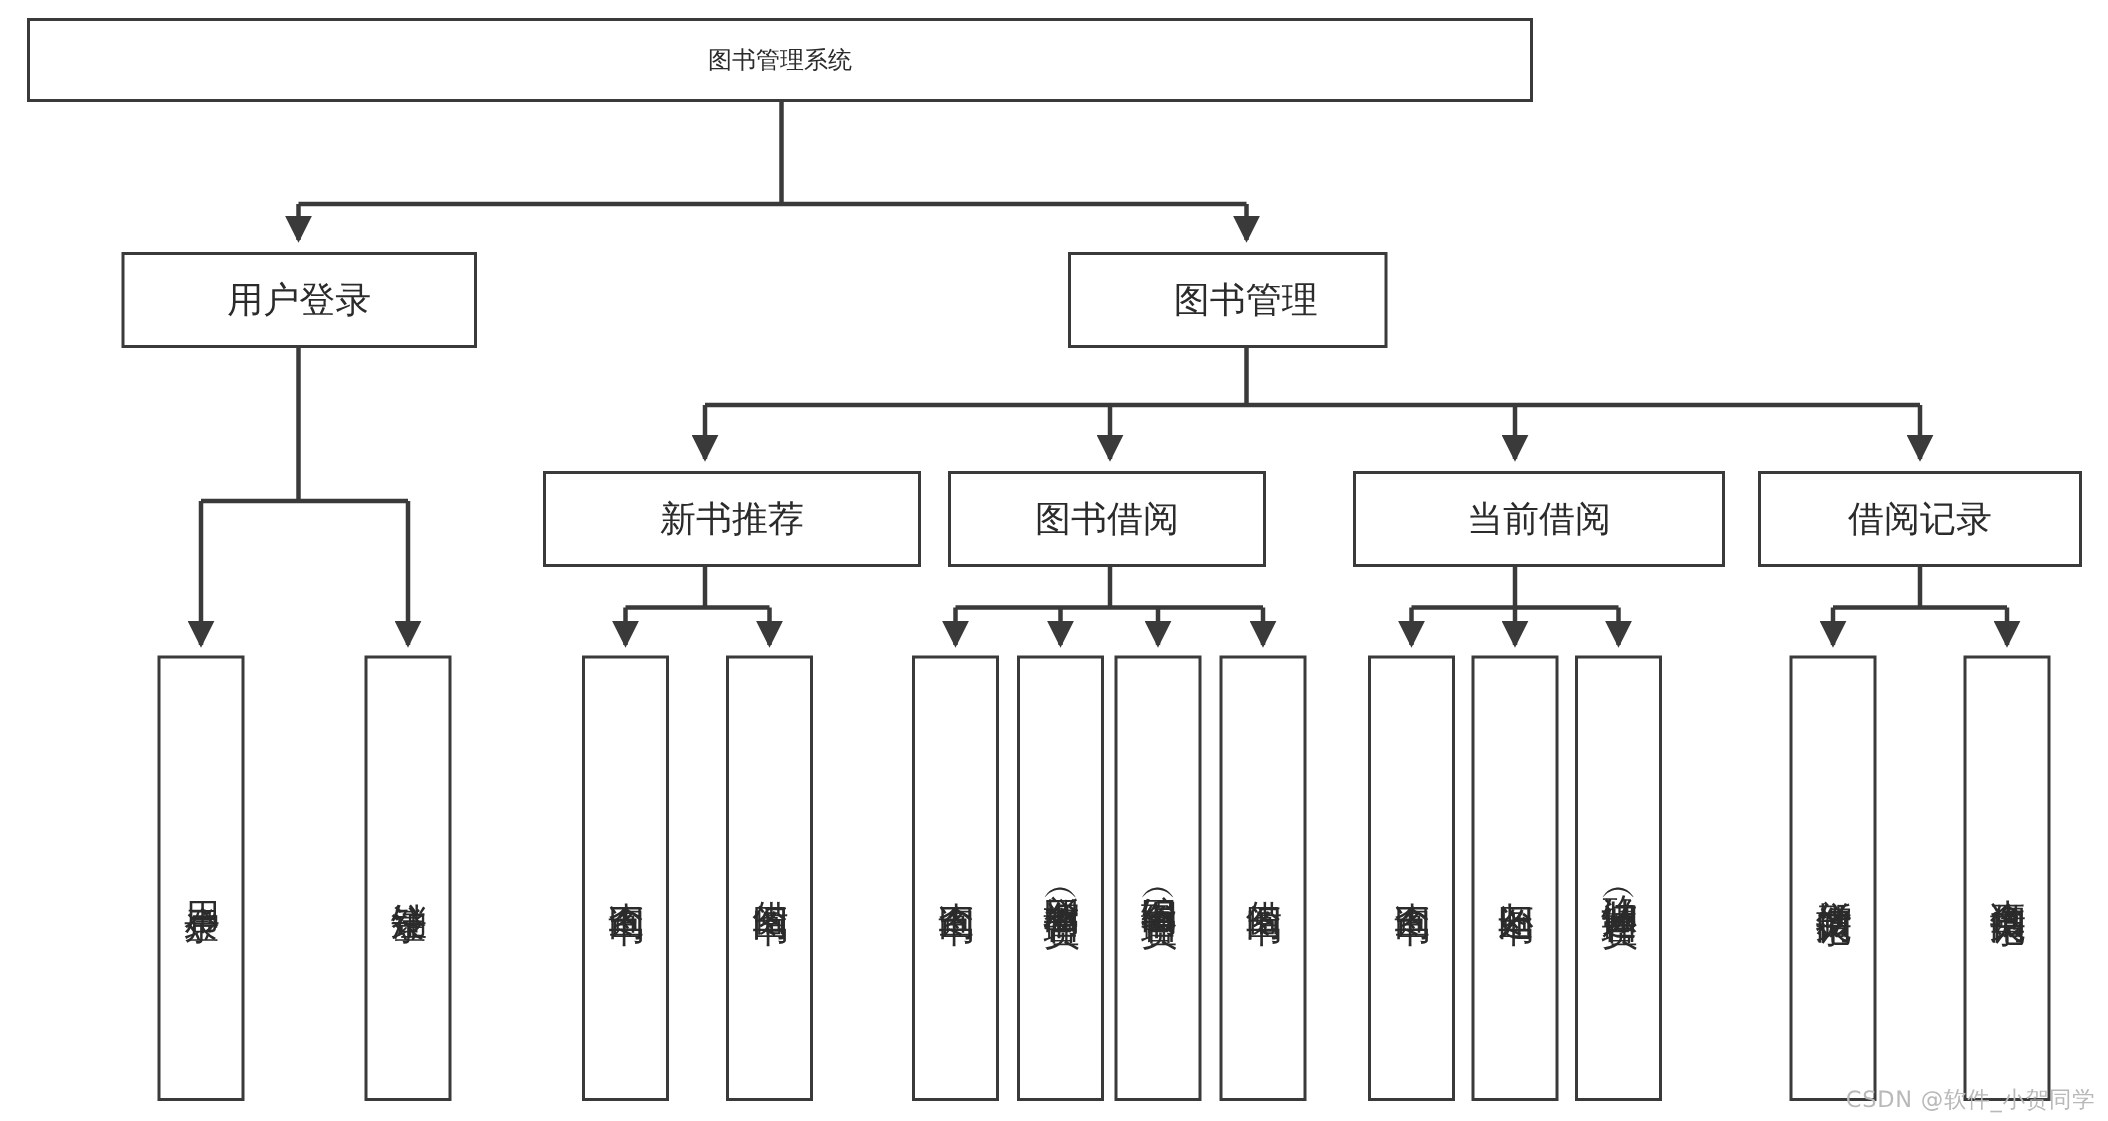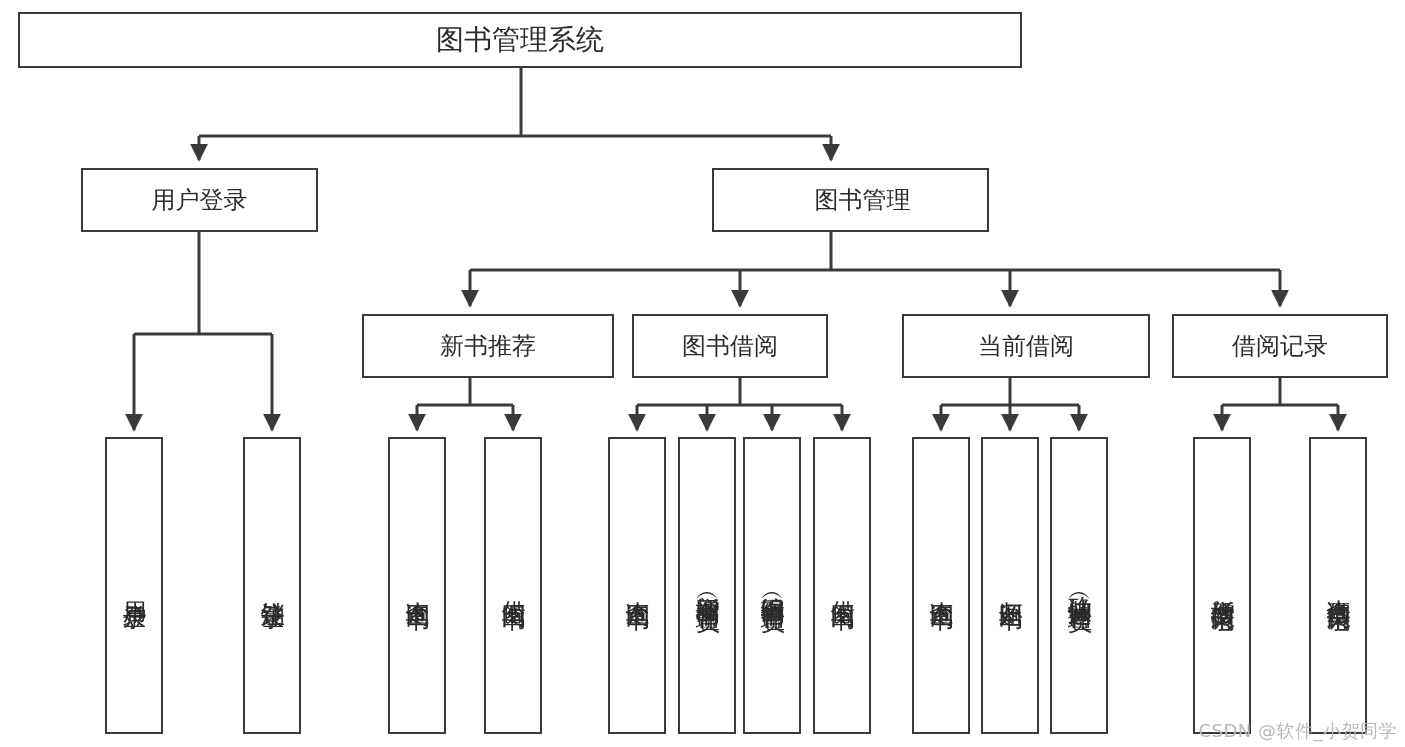--- a/index.html
+++ b/index.html
@@ -30,21 +30,21 @@
     position: absolute;
     box-sizing: border-box;
     background: #ffffff;
     border: 2.5px solid #3a3a3a;
     display: flex;
     align-items: center;
     justify-content: center;
     color: #2b2b2b;
   }
   .node.root {
-    font-size: 28px;
+    font-size: 16px;
   }
   .node.branch {
     font-size: 24px;
   }
   .node.leaf {
     font-size: 24px;
     line-height: 1.14;
     padding: 4px 0;
   }
   .node .label {
@@ -56,21 +56,21 @@
     writing-mode: vertical-rl;
     text-orientation: upright;
     letter-spacing: 2px;
     white-space: nowrap;
     max-height: 100%;
   }
   #watermark {
     position: absolute;
     right: 8px;
     bottom: 4px;
-    font-size: 18px;
+    font-size: 15px;
     color: #b9b9b9;
     letter-spacing: 0.5px;
     user-select: none;
     white-space: nowrap;
   }
 </style>
 </head>
 <body>
 
 <div id="canvas">
@@ -125,28 +125,28 @@
     </g>
   </svg>
 
   <div class="node root" style="left:18px; top:12px; width:1004px; height:56px;">
     <span class="label">图书管理系统</span>
   </div>
 
   <div class="node branch" style="left:81px; top:168px; width:237px; height:64px;">
     <span class="label">用户登录</span>
   </div>
-  <div class="node branch" style="left:712px; top:168px; width:277px; height:64px;padding-left:24px;">
+  <div class="node branch" style="left:712px; top:168px; width:213px; height:64px;padding-left:24px;">
     <span class="label">图书管理</span>
   </div>
 
   <div class="node branch" style="left:362px; top:314px; width:252px; height:64px;">
     <span class="label">新书推荐</span>
   </div>
-  <div class="node branch" style="left:632px; top:314px; width:196px; height:64px;">
+  <div class="node branch" style="left:632px; top:314px; width:212px; height:64px;">
     <span class="label">图书借阅</span>
   </div>
   <div class="node branch" style="left:902px; top:314px; width:248px; height:64px;">
     <span class="label">当前借阅</span>
   </div>
   <div class="node branch" style="left:1172px; top:314px; width:216px; height:64px;font-family:Liberation Mono, monospace;">
     <span class="label">借阅记录</span>
   </div>
 
   <div class="node leaf" style="left:105px; top:437px; width:58px; height:297px;">

